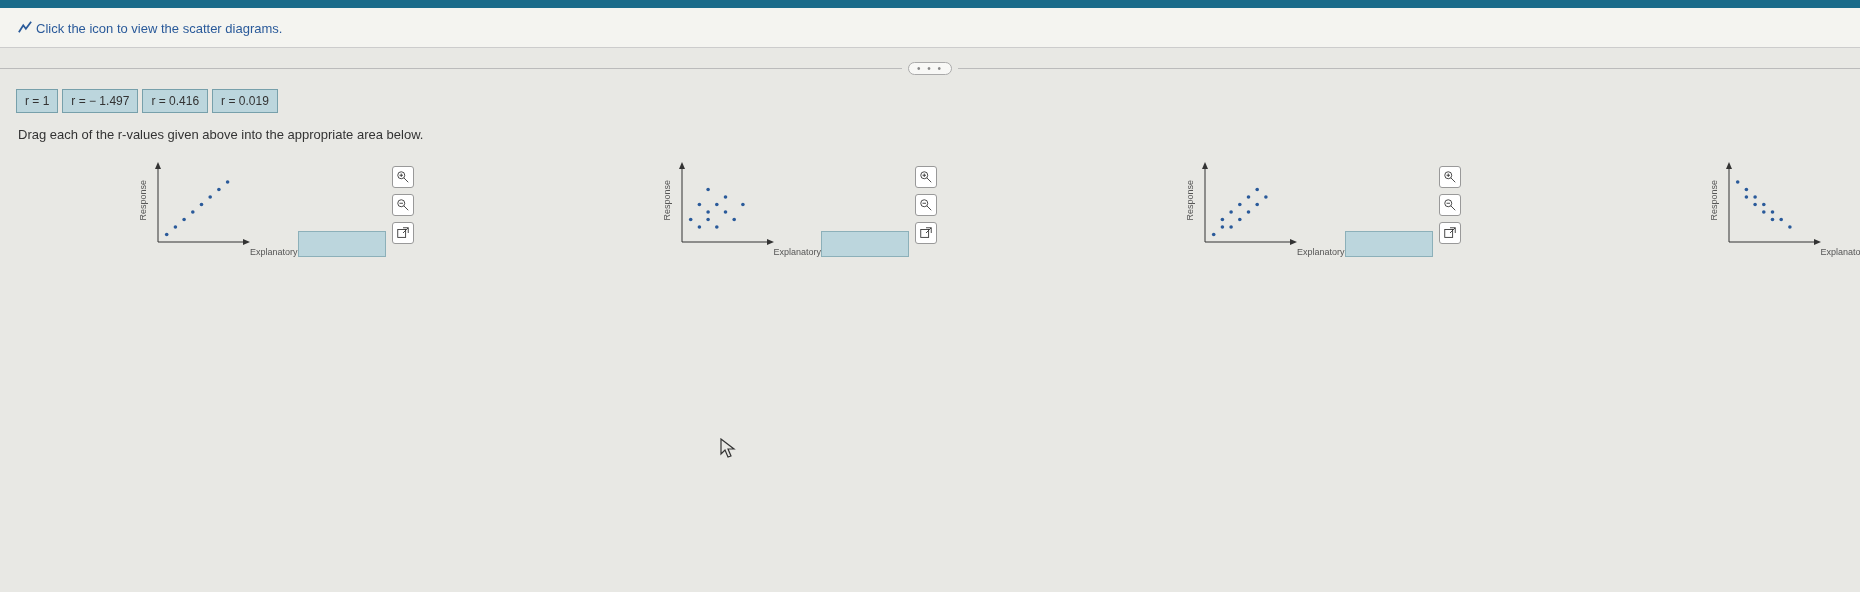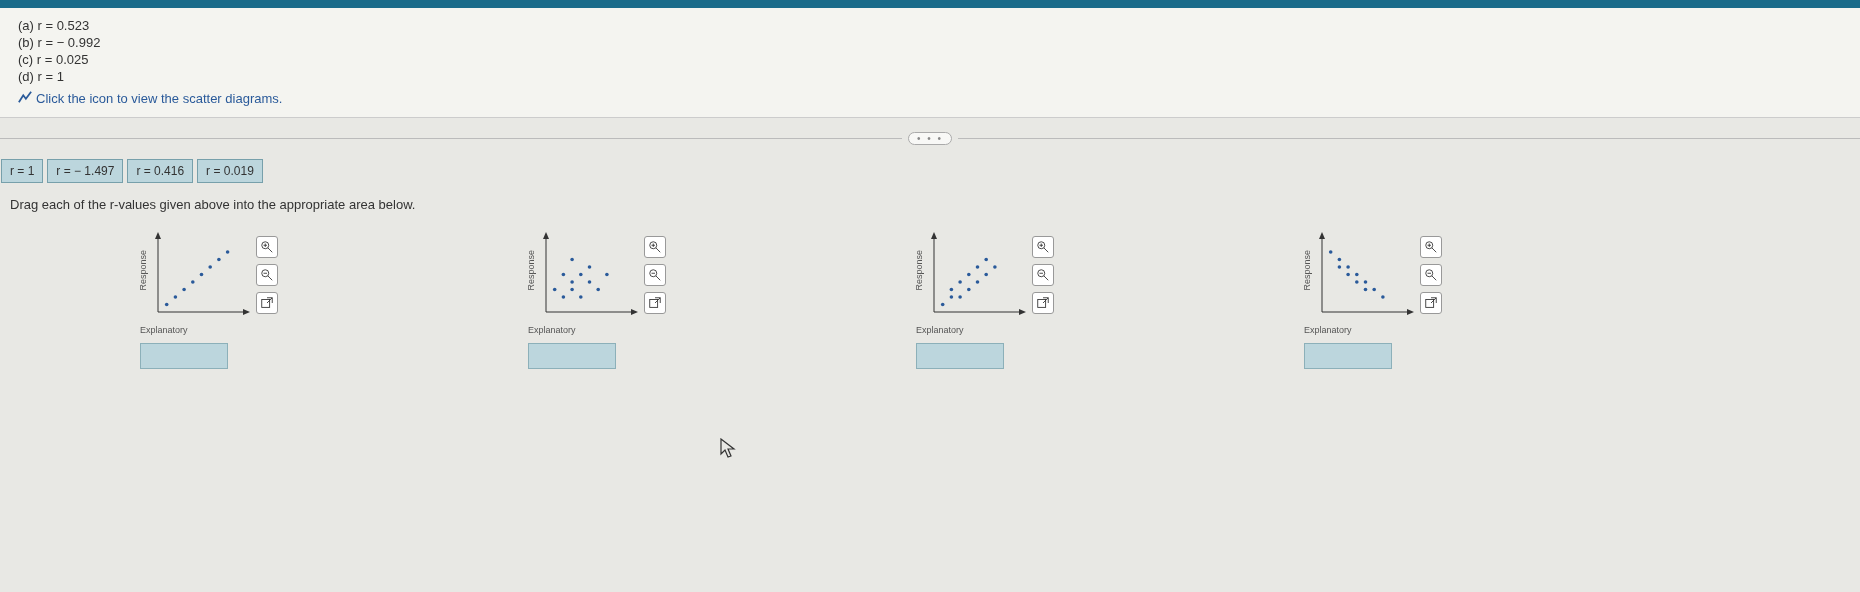--- a/index.html
+++ b/index.html
@@ -8,51 +8,45 @@
 .question-area{background:#f4f4f0;padding:10px 18px;border-bottom:1px solid #ccc}
 .question-text{margin-bottom:8px}
 .options{margin-bottom:4px}
 .options div{line-height:1.3}
 .link-row{display:flex;align-items:center;gap:4px;margin-top:2px}
 .link-row a{color:#2a5a9a;text-decoration:none}
 .chart-icon{color:#2a5a9a;font-size:14px}
 .divider-row{display:flex;align-items:center;margin:14px 0}
 .divider-row .line{flex:1;height:1px;background:#bbb}
 .pill{border:1px solid #aaa;border-radius:10px;padding:0 8px;font-size:10px;color:#888;background:#f8f8f6;margin:0 6px;letter-spacing:2px}
-.chips-row{display:flex;gap:4px;padding:0 18px 10px 1px}
+.chips-row{display:flex;gap:4px;padding:0 18px 10px 16px}
 .chip{background:#bcd6dd;border:1px solid #77a0ab;padding:4px 8px;font-size:12px;color:#333;cursor:move}
-.instruction{padding:4px 18px 10px 10px}
+.instruction{padding:4px 18px 10px 18px}
 .scatter-row{display:flex;justify-content:flex-start;gap:250px;padding:10px 18px 0 140px}
 .scatter-block{display:flex;align-items:flex-start;gap:6px}
-.scatter-left{display:flex;flex-direction:column;align-items:flex-start}
+.scatter-left{display:flex;flex-direction:row;align-items:flex-end}
 .scatter-plot{position:relative;width:110px;height:95px}
 .scatter-plot svg{width:110px;height:95px}
 .ylabel{writing-mode:vertical-rl;transform:rotate(180deg);font-size:9px;color:#555;position:absolute;left:-2px;top:18px}
 .xlabel{font-size:9px;color:#555;text-align:center;margin-top:-2px}
 .drop-zone{width:88px;height:26px;background:#bcd6dd;border:1px solid #8cb0b9;margin-top:8px}
 .tool-col{display:flex;flex-direction:column;gap:6px;margin-top:4px}
 .tool-btn{width:22px;height:22px;border:1px solid #999;border-radius:3px;background:#fff;display:flex;align-items:center;justify-content:center;cursor:pointer}
 .tool-btn svg{width:14px;height:14px}
 .pt{fill:#2a5a9a}
 .axis{stroke:#333;stroke-width:1;fill:none}
 .arrow{fill:#333}
 .cursor-arrow{position:absolute;left:720px;top:438px;font-size:18px;color:#333}
 </style>
 </head>
 <body>
 
 <div class="header-bar"></div>
 
 <div class="question-area">
-  <div class="options">
-    <div>(a) r = 0.523</div>
-    <div>(b) r = − 0.992</div>
-    <div>(c) r = 0.025</div>
-    <div>(d) r = 1</div>
-  </div>
   <div class="link-row">
     <span class="chart-icon">
       <svg viewBox="0 0 16 16" width="14" height="14">
           <polyline points="1,14 6,6 9,10 15,2" stroke="#2a5a9a" stroke-width="2" fill="none"></polyline>
         </svg>
     </span>
     <a href="#">Click the icon to view the scatter diagrams.</a>
   </div>
 </div>
 

